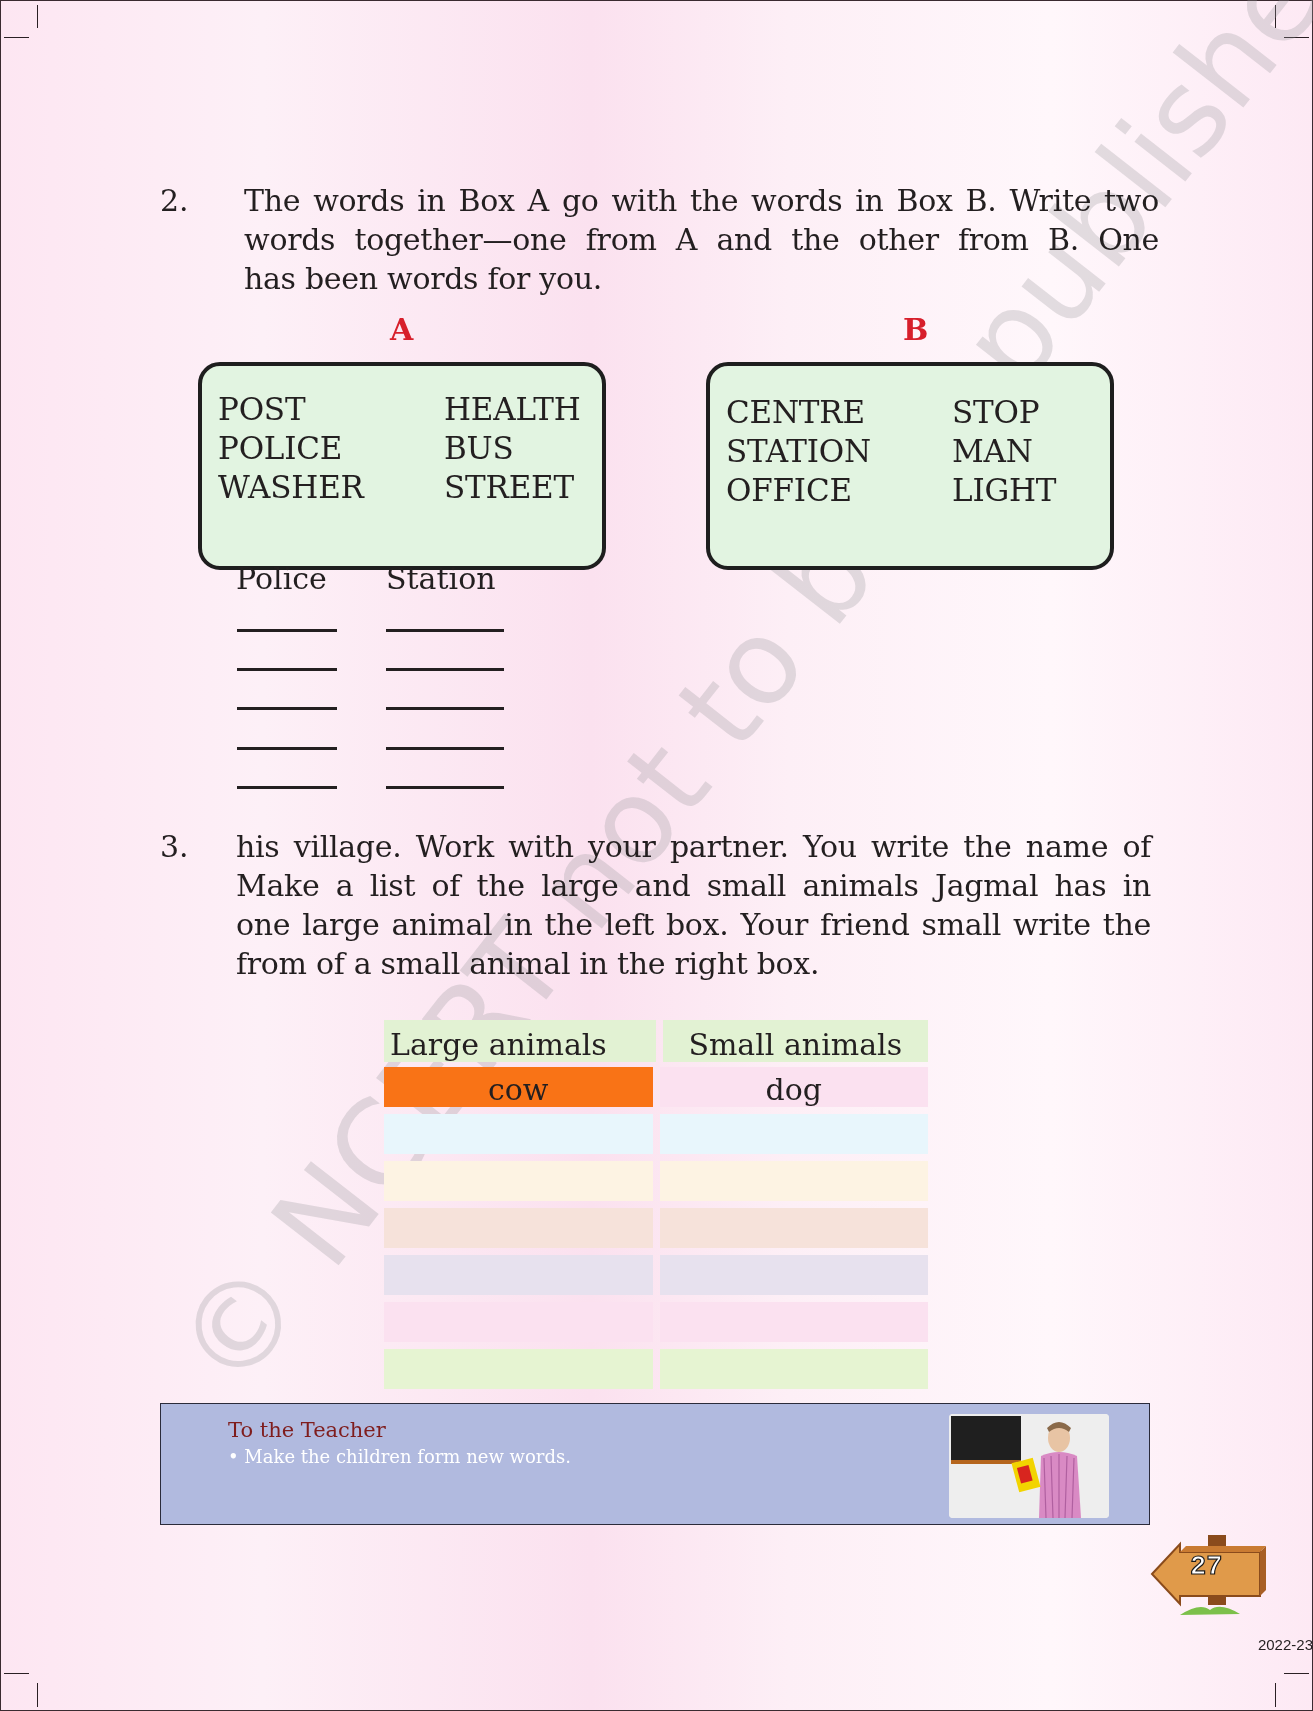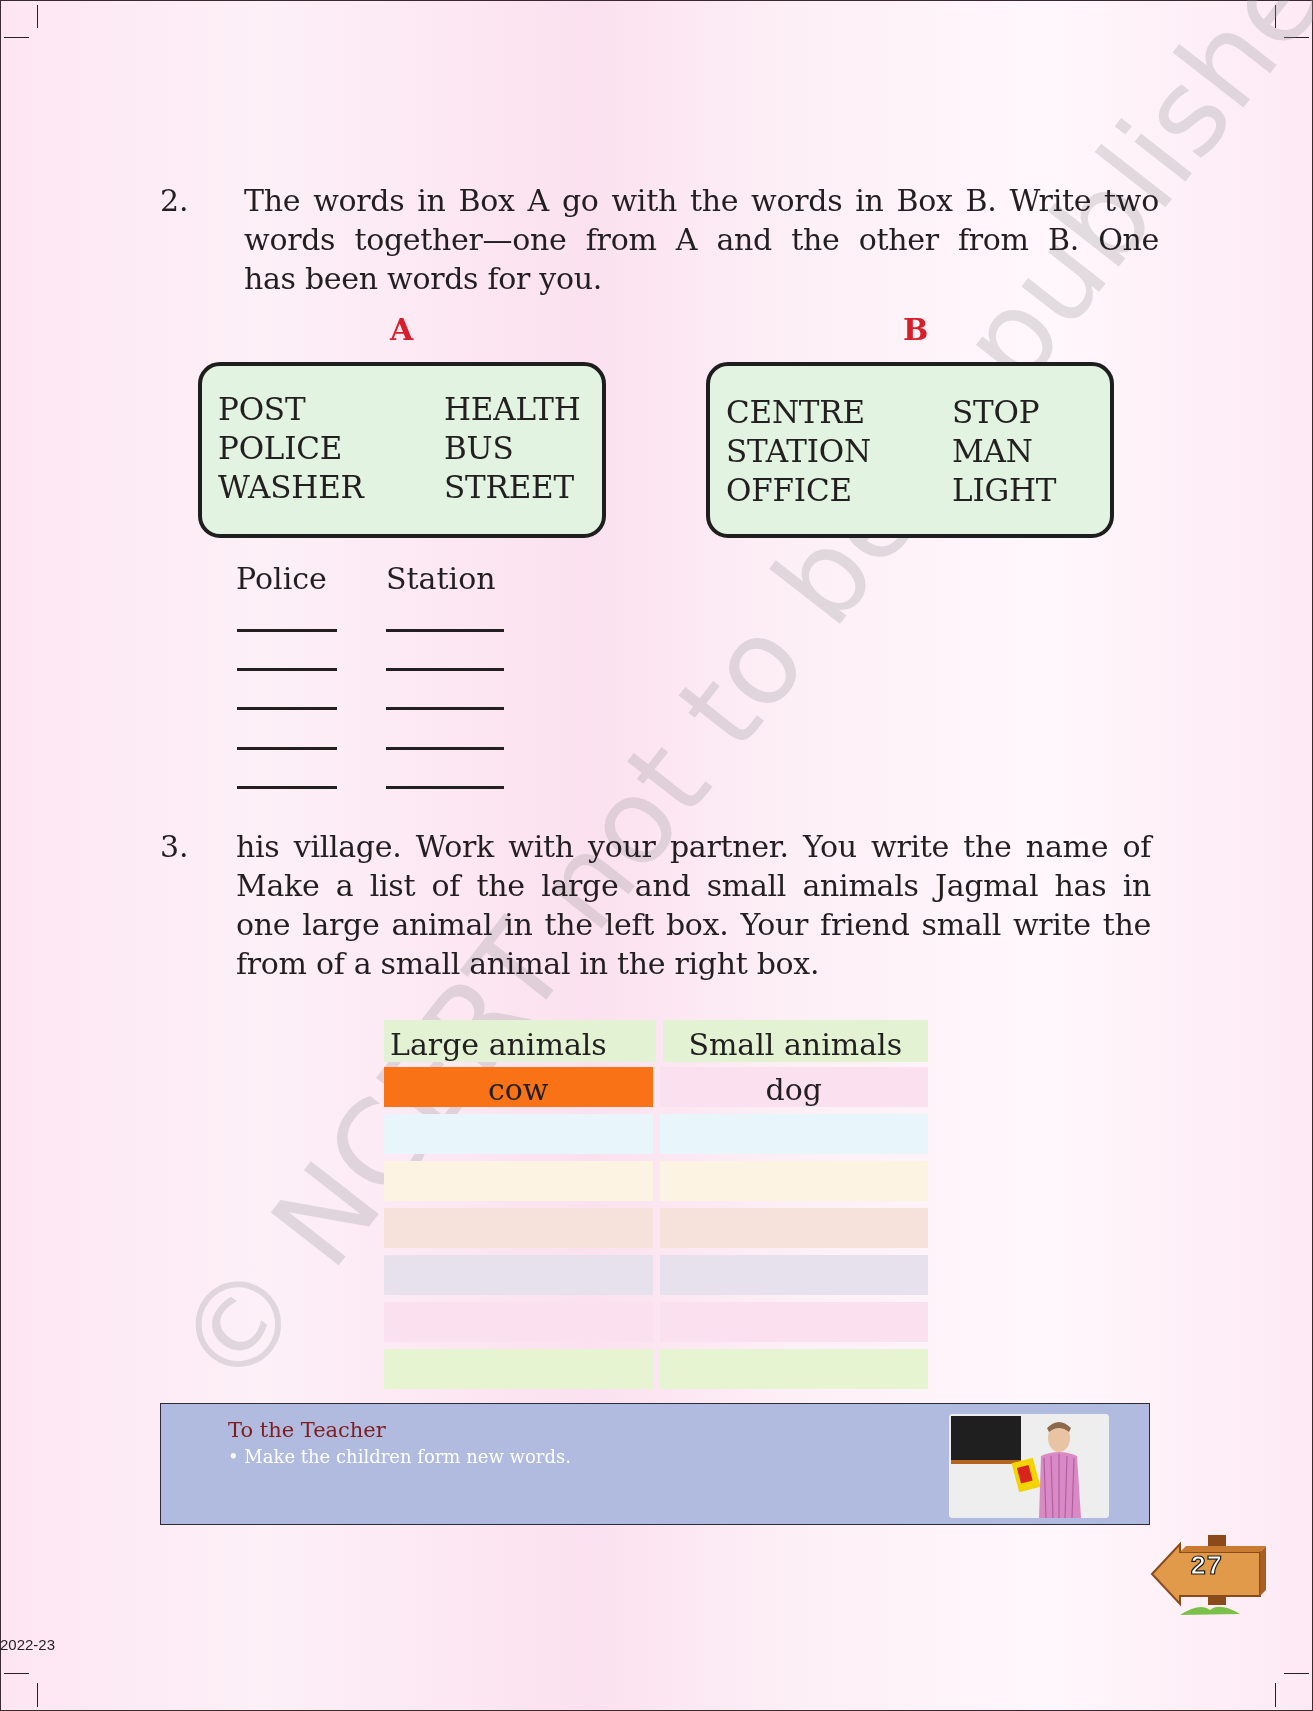--- a/index.html
+++ b/index.html
@@ -10,21 +10,21 @@
     color: #231f20;
     background: linear-gradient(90deg, #fde6f2 0%, #fdf0f7 20%, #fbe1ef 45%, #fdeff6 60%, #fff7fb 80%, #fde9f4 100%);
   }
   .page-border { position: absolute; left: 0; top: 0; width: 1313px; height: 1711px; border: 1px solid #3a2a30; pointer-events: none; }
   .crop { position: absolute; background: #2a2024; }
   .abs { position: absolute; }
   .qnum { font-size: 30px; line-height: 39px; }
   .qtext { font-size: 30px; line-height: 39px; text-align: justify; width: 915px; letter-spacing: -0.3px; }
   .box-label { font-size: 30px; font-weight: bold; color: #d71f2b; font-family: "DejaVu Serif", serif; }
   .word-box {
-    position: absolute; width: 408px; height: 176px;
+    position: absolute; width: 408px; height: 208px;
     background: #e2f4e1; border: 4px solid #1e1e1e; border-radius: 22px;
   }
   .word-grid { position: absolute; left: 16px; top: 24px; display: grid; grid-template-columns: 226px 180px; row-gap: 0; }
   .word-grid span { font-size: 31px; line-height: 39px; letter-spacing: -0.2px; }
   .pair-head { font-size: 30px; line-height: 39px; }
   .blank { position: absolute; height: 3px; background: #231f20; }
   .tbl { position: absolute; left: 384px; top: 1020px; width: 544px; }
   .trow { position: absolute; left: 0; width: 544px; height: 40px; display: flex; gap: 7px; }
   .tcell { flex: 1; height: 40px; display: flex; align-items: flex-end; justify-content: center; font-size: 30px; }
   .teacher-box {
@@ -32,21 +32,21 @@
     background: #b1badf; border: 1.5px solid #2b2b3a;
   }
   .teacher-title { position: absolute; left: 67px; top: 14px; font-size: 21px; color: #7f1d1d; }
   .teacher-bullet { position: absolute; left: 67px; top: 42px; font-size: 18px; color: #ffffff; }
   .teacher-img { position: absolute; left: 788px; top: 10px; width: 160px; height: 104px; background: #ececec; border-radius: 4px; overflow: hidden; }
   .watermark {
     position: absolute; left: 250px; top: 1290px; transform-origin: left bottom;
     transform: rotate(-52deg); font-family: "DejaVu Sans", sans-serif;
     font-size: 118px; color: rgba(150,150,155,0.28); white-space: nowrap; pointer-events: none; line-height: 1;
   }
-  .year { position: absolute; left: 0; width: 1313px; top: 1636px; text-align: left; font-family: "Liberation Sans", sans-serif; font-size: 15px; color: #231f20; }
+  .year { position: absolute; left: 0; width: 1313px; top: 1636px; text-align: right; font-family: "Liberation Sans", sans-serif; font-size: 15px; color: #231f20; }
 </style>
 </head>
 <body>
 
 <div class="page-border"></div>
 
 <div class="crop" style="left:37px;top:5px;width:1px;height:23px;"></div>
 <div class="crop" style="left:4px;top:37px;width:25px;height:1px;"></div>
 <div class="crop" style="left:1275px;top:5px;width:1px;height:23px;"></div>
 <div class="crop" style="left:1284px;top:37px;width:25px;height:1px;"></div>

